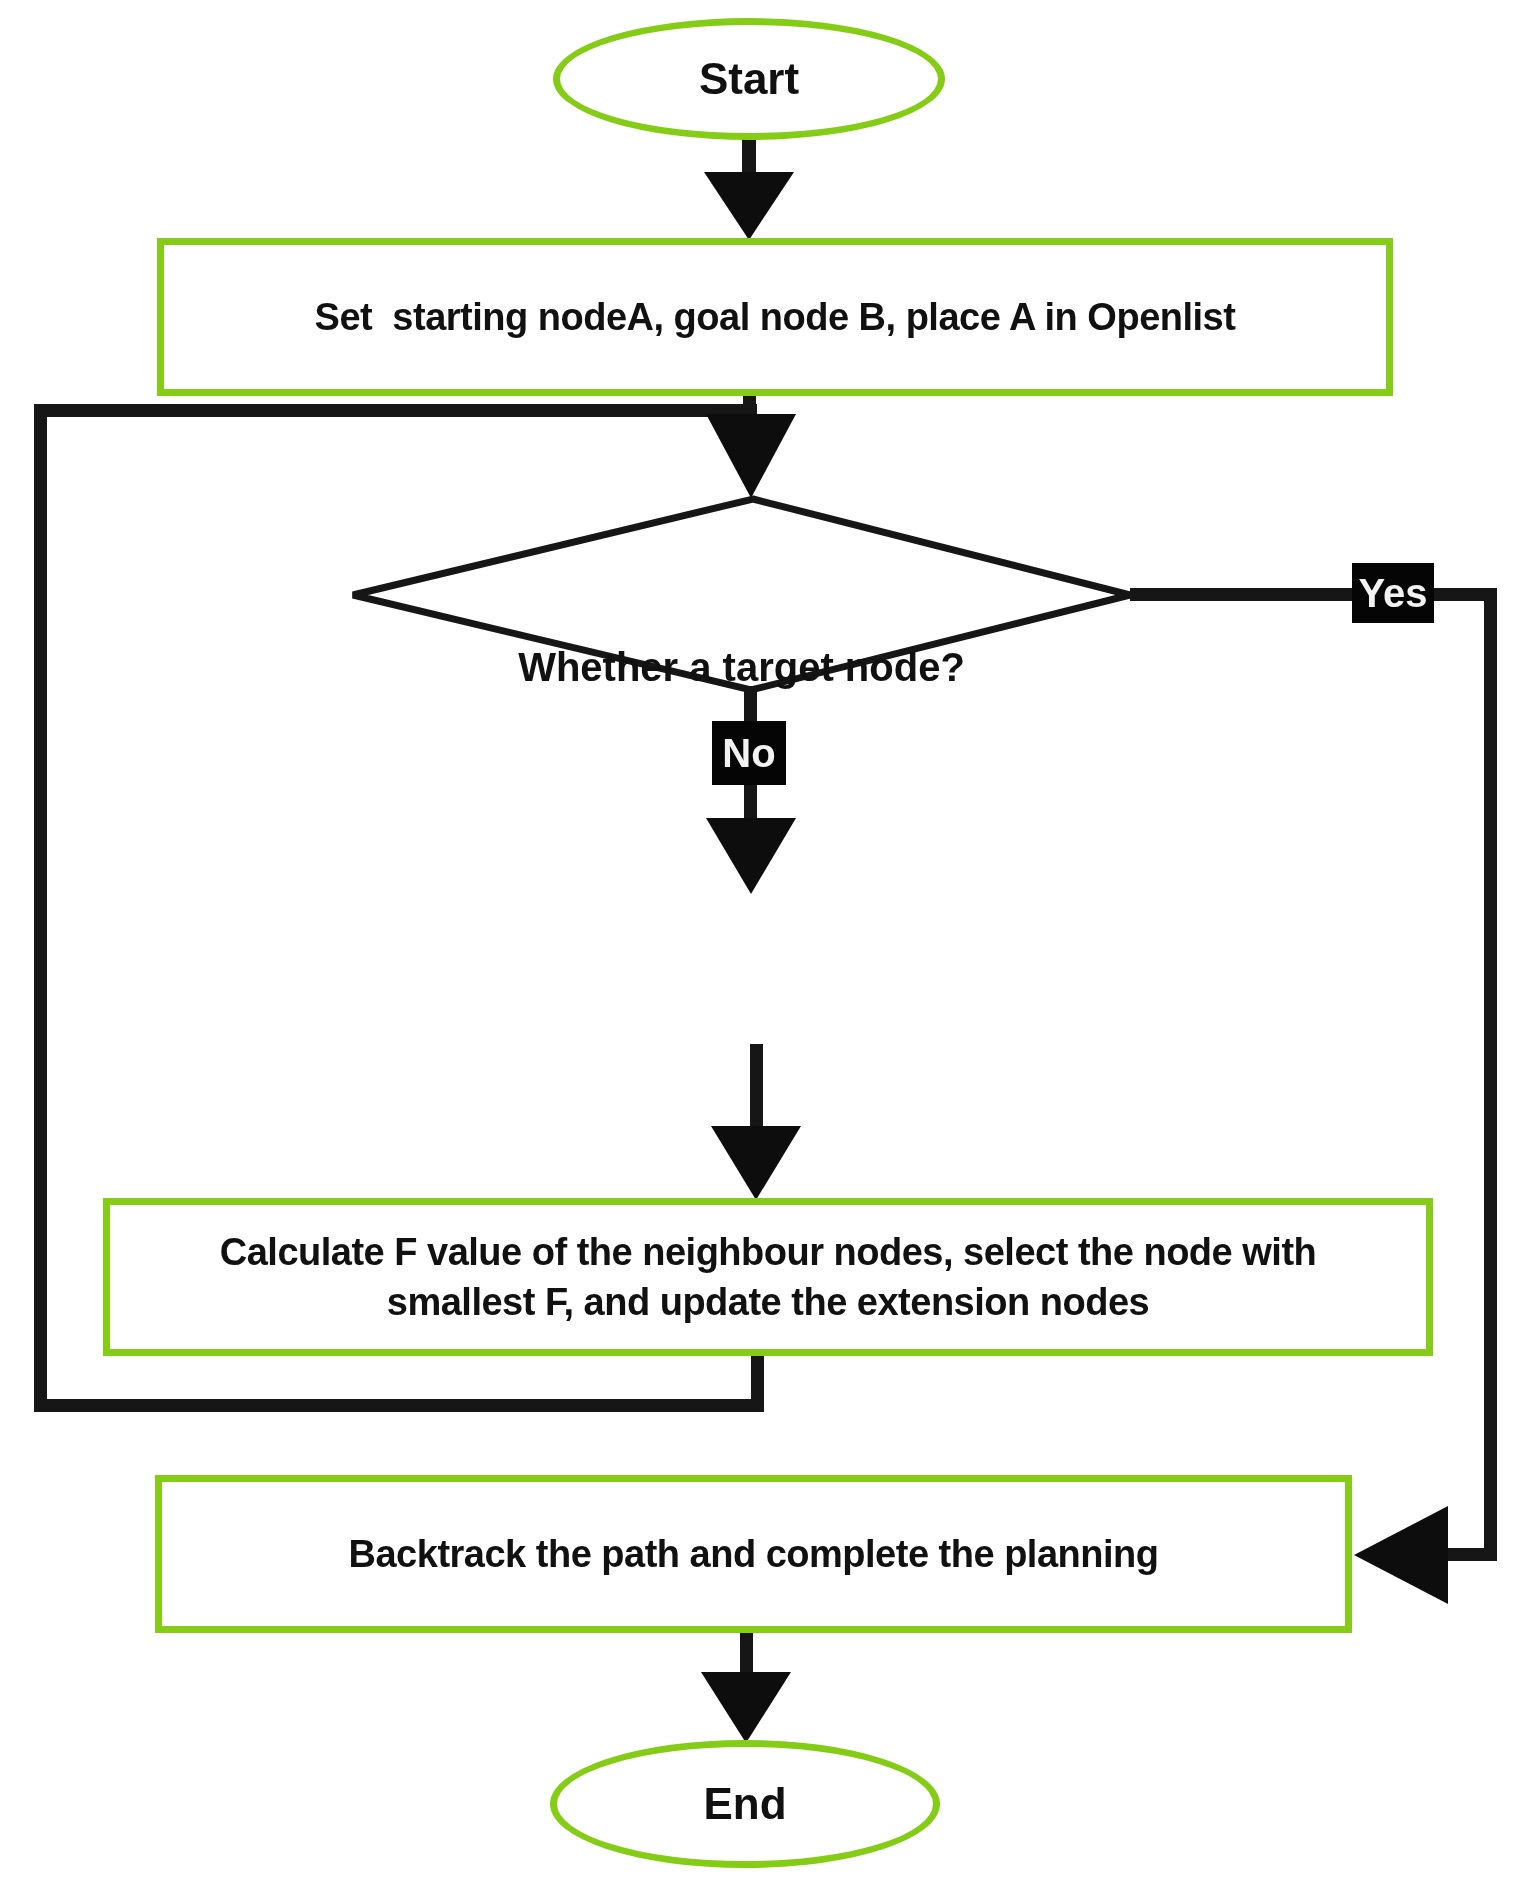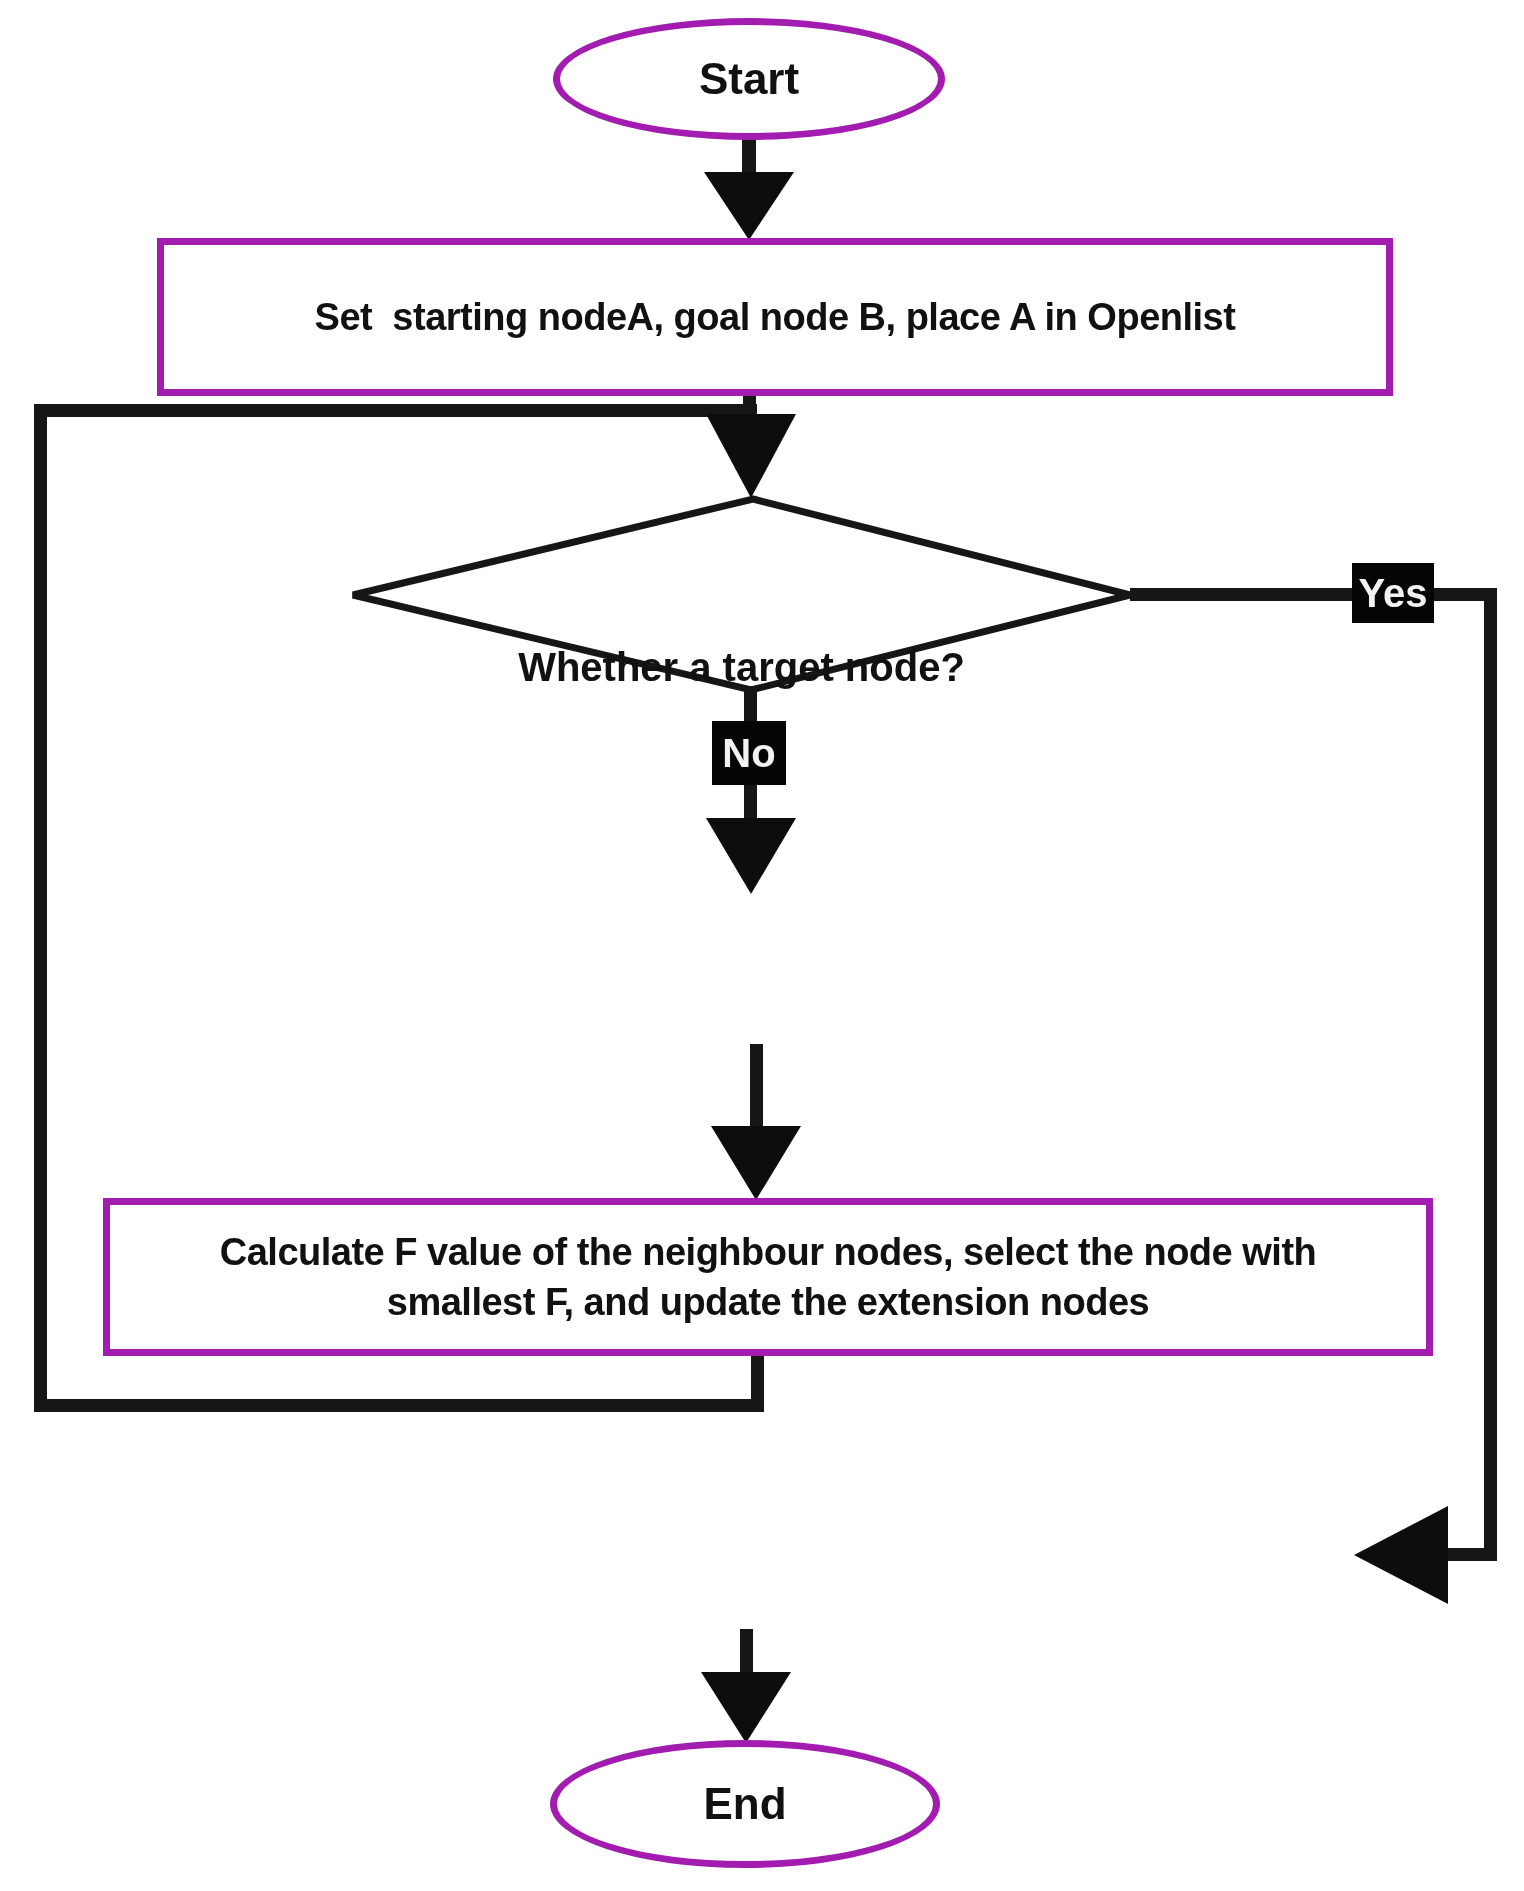--- a/index.html
+++ b/index.html
@@ -19,21 +19,21 @@
   }
   .layer {
     position: absolute;
     left: 0;
     top: 0;
   }
   .node {
     position: absolute;
     box-sizing: border-box;
     background: #ffffff;
-    border: 7px solid #a21caf;
+    border: 7px solid #84cc16;
     display: flex;
     align-items: center;
     justify-content: center;
     text-align: center;
     z-index: 2;
   }
   .terminator {
     border-radius: 50%;
     font-size: 44px;
   }
@@ -124,18 +124,21 @@
   <div class="badge" style="left:712px; top:721px; width:74px; height:64px;">
     <div class="node-label">No</div>
   </div>
 
 
   <div class="node process" style="left:103px; top:1198px; width:1330px; height:158px;">
     <div class="node-label">Calculate F value of the neighbour nodes, select the node with
 smallest F, and update the extension nodes</div>
   </div>
 
+  <div class="node process" style="left:155px; top:1475px; width:1197px; height:158px;">
+    <div class="node-label">Backtrack the path and complete the planning</div>
+  </div>
 
   <div class="node terminator" style="left:550px; top:1740px; width:390px; height:128px;">
     <div class="node-label">End</div>
   </div>
 
 </div>
 
 </body></html>

